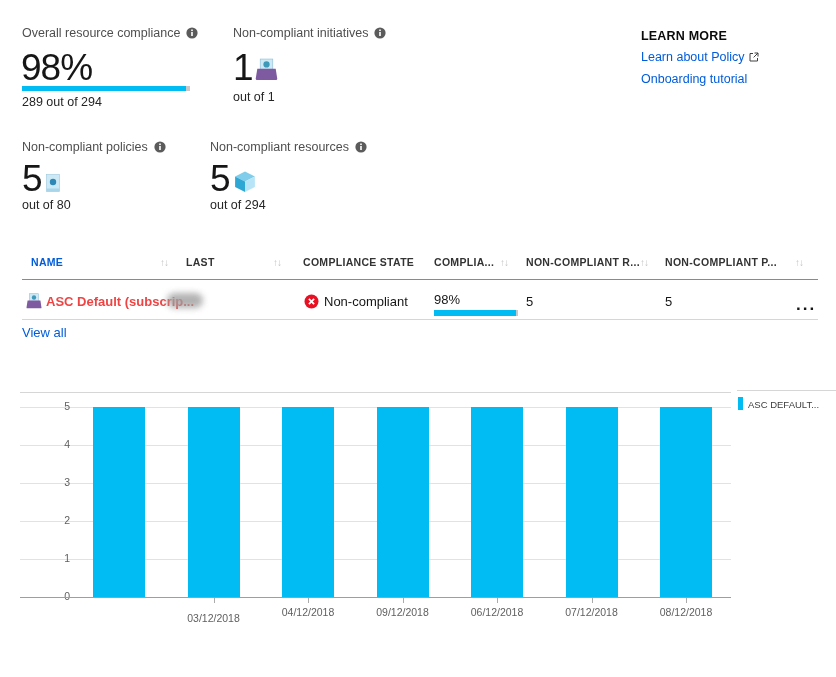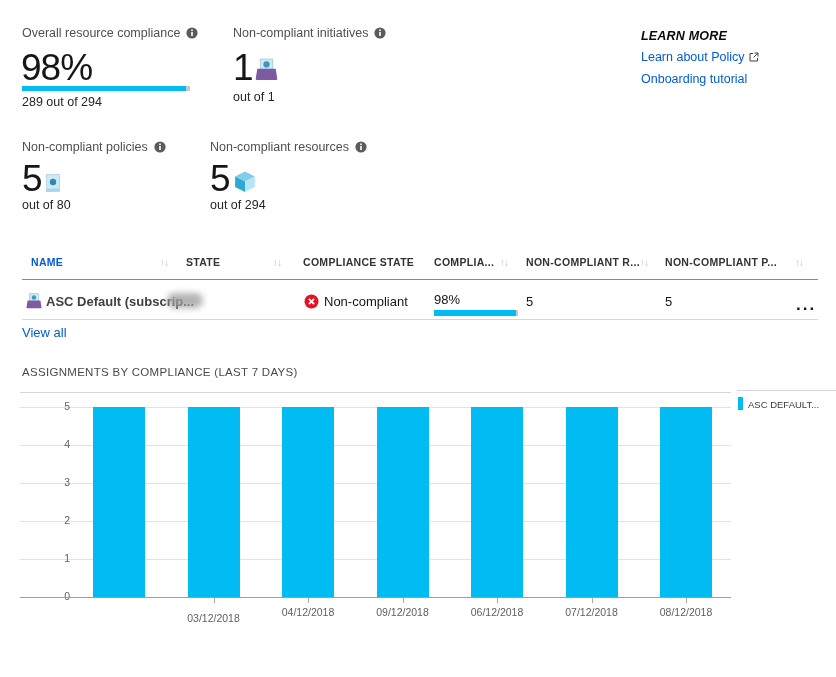--- a/index.html
+++ b/index.html
@@ -5,26 +5,26 @@
   html,body{margin:0;padding:0;background:#ffffff;}
   #page{position:relative;width:836px;height:677px;background:#ffffff;overflow:hidden;
         font-family:"Liberation Sans",sans-serif;color:#252525;}
   .abs{position:absolute;}
   .stat-label{font-size:12.5px;color:#4f4f4f;display:flex;align-items:center;gap:6px;}
   .big-num{font-size:37px;font-weight:300;color:#161616;line-height:1;letter-spacing:-1px;}
   .sub-text{font-size:12.5px;color:#252525;}
   .track{background:#c9c9c9;overflow:hidden;}
   .fill{background:#00bcf2;height:100%;width:0;}
   .link{color:#015cda;font-size:12.5px;text-decoration:none;cursor:pointer;}
-  .learn-title{font-size:12.5px;font-weight:700;color:#0b0b0b;letter-spacing:.2px;font-style:italic;}
+  .learn-title{font-size:12.5px;font-weight:700;color:#0b0b0b;letter-spacing:.2px;}
   .hcell{display:flex;align-items:center;justify-content:space-between;font-size:10.5px;
          font-weight:700;letter-spacing:.3px;color:#333;white-space:nowrap;}
   .sort{font-size:10px;color:#c3c3c3;font-weight:400;letter-spacing:-1px;}
   .row-text{font-size:13px;color:#161616;white-space:nowrap;}
-  .name-link{color:#404040;font-weight:600;font-size:13px;white-space:nowrap;cursor:pointer;}
+  .name-link{color:#ef4444;font-weight:600;font-size:13px;white-space:nowrap;cursor:pointer;}
   .divider{background:#8a8a8a;height:1px;}
   .divider-light{background:#d6d6d6;height:1px;}
   .blur-blob{background:#9f9f9f;border-radius:8px;filter:blur(3px);opacity:.8;}
   .menu-dots{font-size:17px;font-weight:700;letter-spacing:2px;color:#161616;line-height:1;}
   .chart-title{font-size:11.5px;color:#4a4a4a;letter-spacing:.3px;}
   .gridline{position:absolute;height:1px;background:#e2e2e2;}
   .axisline{position:absolute;height:1px;background:#9e9e9e;}
   .ylab{position:absolute;width:22px;text-align:right;font-size:10.5px;color:#5f5f5f;}
   .bar{position:absolute;background:#00bcf2;}
   .xtick{position:absolute;width:1px;height:5px;background:#ababab;}
@@ -127,21 +127,21 @@
       <polygon points="19,5 10,9.5 10,19 19,14.5" fill="#b7e5f7"></polygon>
     </svg>
   </div>
   <div class="abs sub-text" style="left:210px;top:198px;">out of 294</div>
 
   <div class="abs hcell" style="left:31px;top:256px;width:137px;color:#015cda;">
     <span>NAME</span>
     <span class="sort">↑↓</span>
   </div>
   <div class="abs hcell" style="left:186px;top:256px;width:95px;">
-    <span>STATE</span>
+    <span>LAST</span>
     <span class="sort">↑↓</span>
   </div>
   <div class="abs hcell" style="left:303px;top:256px;width:127px;gap:38px;">
     <span>COMPLIANCE STATE</span>
     <span class="sort">↑↓</span>
   </div>
   <div class="abs hcell" style="left:434px;top:256px;width:74px;">
     <span>COMPLIA...</span>
     <span class="sort">↑↓</span>
   </div>
@@ -178,21 +178,20 @@
       <div class="fill" style="width: 97.6%;"></div>
     </div>
     <div class="abs row-text" style="left:526px;top:294px;">5</div>
     <div class="abs row-text" style="left:665px;top:294px;">5</div>
     <div class="abs menu-dots" style="left:796px;top:296px;">...</div>
   </div>
   <div class="abs divider-light" style="left:22px;top:319px;width:796px;"></div>
   <div class="abs link" style="left:22px;top:325px;font-size:13px;">View all</div>
 
   <div class="abs" id="chart-area" style="left:0;top:356px;width:836px;height:290px;">
-    <div class="abs chart-title" style="left:22px;top:10px;">ASSIGNMENTS BY COMPLIANCE (LAST 7 DAYS)</div>
     <div class="abs divider-light" style="left:20px;top:36px;width:711px;"></div>
     <div class="abs" id="chart-plot" style="left:0;top:0;width:836px;height:290px;">
         <div class="ylab" style="left:48px;top:234px;">0</div>
         <div class="gridline" style="left:20px;top:203px;width:711px;"></div>
         <div class="ylab" style="left:48px;top:196px;">1</div>
         <div class="gridline" style="left:20px;top:165px;width:711px;"></div>
         <div class="ylab" style="left:48px;top:158px;">2</div>
         <div class="gridline" style="left:20px;top:127px;width:711px;"></div>
         <div class="ylab" style="left:48px;top:120px;">3</div>
         <div class="gridline" style="left:20px;top:89px;width:711px;"></div>

